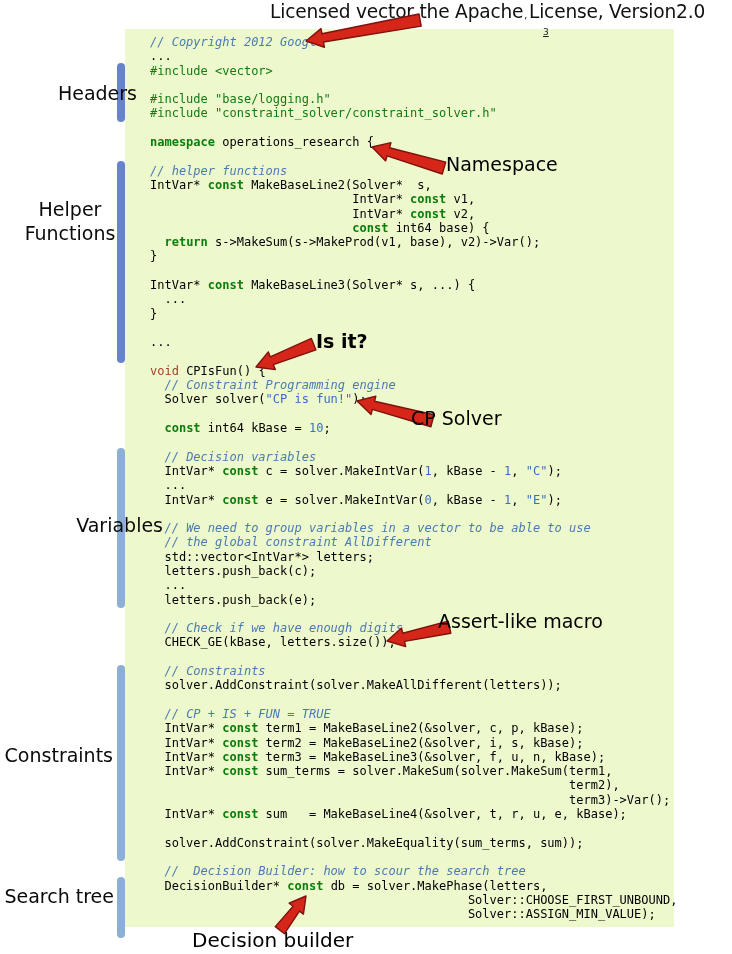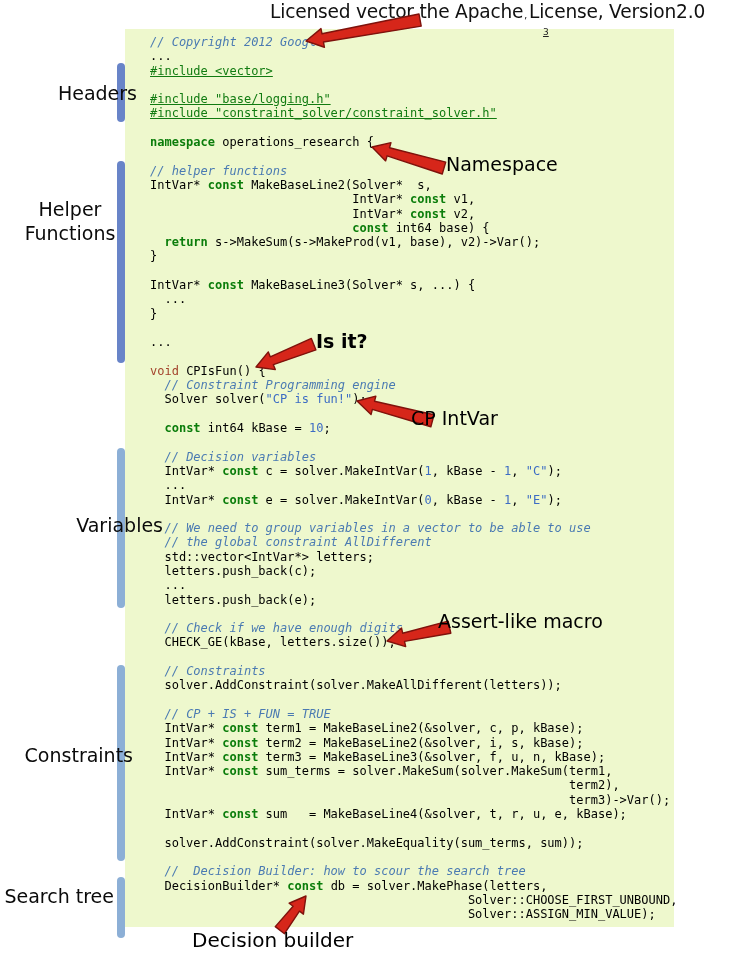--- a/index.html
+++ b/index.html
@@ -11,21 +11,21 @@
   .page{position:relative;width:732px;height:954px;background:#fff;overflow:hidden;
         font-family:"DejaVu Sans",sans-serif;color:#0a0a0a;}
   .codeblock{position:absolute;left:125px;top:29px;width:549px;height:898px;
              background:var(--codebg);}
   .codeblock pre{margin:0;padding:6px 0 0 25px;
        font-family:"DejaVu Sans Mono",monospace;font-size:12px;line-height:14.31px;
        color:var(--c-plain);}
   .cl{white-space:pre;height:14.31px;}
   .tok-p{color:var(--c-plain);}
   .tok-c{color:var(--c-comment);font-style:italic;}
-  .tok-i{color:var(--c-pp);text-decoration:underline;}
+  .tok-i{color:var(--c-pp);}
   .tok-k{color:var(--c-kw);font-weight:bold;}
   .tok-s{color:var(--c-str);}
   .tok-n{color:var(--c-num);}
   .tok-v{color:var(--c-void);}
   .bar{position:absolute;left:117px;width:8px;border-radius:4px;}
   .bar.dark{background:var(--bar-dark);}
   .bar.light{background:var(--bar-light);}
   .side-label{position:absolute;left:0;font-size:19px;line-height:24px;color:#0a0a0a;}
   .ra{text-align:right;}
   .ca{text-align:center;}
@@ -48,21 +48,21 @@
 
   <div class="bar dark" style="top:63px;height:59px;"></div>
   <div class="bar dark" style="top:161px;height:202px;"></div>
   <div class="bar light" style="top:448px;height:160px;"></div>
   <div class="bar light" style="top:665px;height:196px;"></div>
   <div class="bar light" style="top:877px;height:61px;"></div>
 
   <div class="side-label ra" style="top:81px;width:115px;margin-left:22px;">Headers</div>
   <div class="side-label ca" style="top:197px;width:140px;">Helper Functions</div>
   <div class="side-label ra" style="top:513px;width:115px;padding-left:48px;">Variables</div>
-  <div class="side-label ra" style="top:743px;width:113px;padding-left:20px;">Constraints</div>
+  <div class="side-label ra" style="top:743px;width:113px;">Constraints</div>
   <div class="side-label ra" style="top:884px;width:114px;">Search tree</div>
 
   <div class="title">Licensed vector the Apache License, Version2.0</div>
 
   <span class="stray" style="left:524px;top:16px;font-size:10px;">’</span>
   <span class="stray" style="left:543px;top:27px;font-size:9px;text-decoration:underline;">3</span>
 
   <svg class="arrow-layer" viewBox="0 0 732 954">
     <g transform="translate(306 41) rotate(-10.4)">
       <polygon points="0,0 17,-9.5 17,-4.2 116,-6.2 116,6.2 17,4.2 17,9.5"></polygon>
@@ -79,17 +79,17 @@
     <g transform="translate(387 641) rotate(-12.5)">
       <polygon points="0,0 17,-9.5 17,-4.2 64,-6.2 64,6.2 17,4.2 17,9.5"></polygon>
     </g>
     <g transform="translate(306 896) rotate(127.4)">
       <polygon points="0,0 16,-9 16,-4 43,-5.8 43,5.8 16,4 16,9"></polygon>
     </g>
   </svg>
 
   <div class="annot" style="left:446px;top:153px;">Namespace</div>
   <div class="annot" style="left:316px;top:330px;font-weight:bold;">Is it?</div>
-  <div class="annot" style="left:411px;top:407px;">CP IntVar</div>
+  <div class="annot" style="left:411px;top:407px;">CP Solver</div>
   <div class="annot" style="left:192px;top:928px;font-size:20px;">Decision builder</div>
   <div class="annot" style="left:438px;top:610px;">Assert-like macro</div>
 
 </div>
 
 </body></html>

